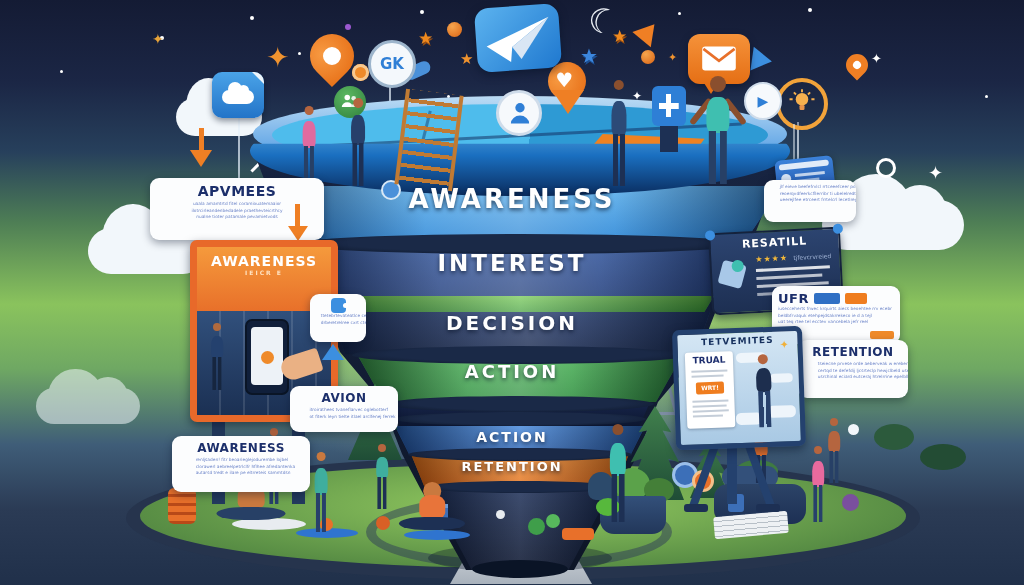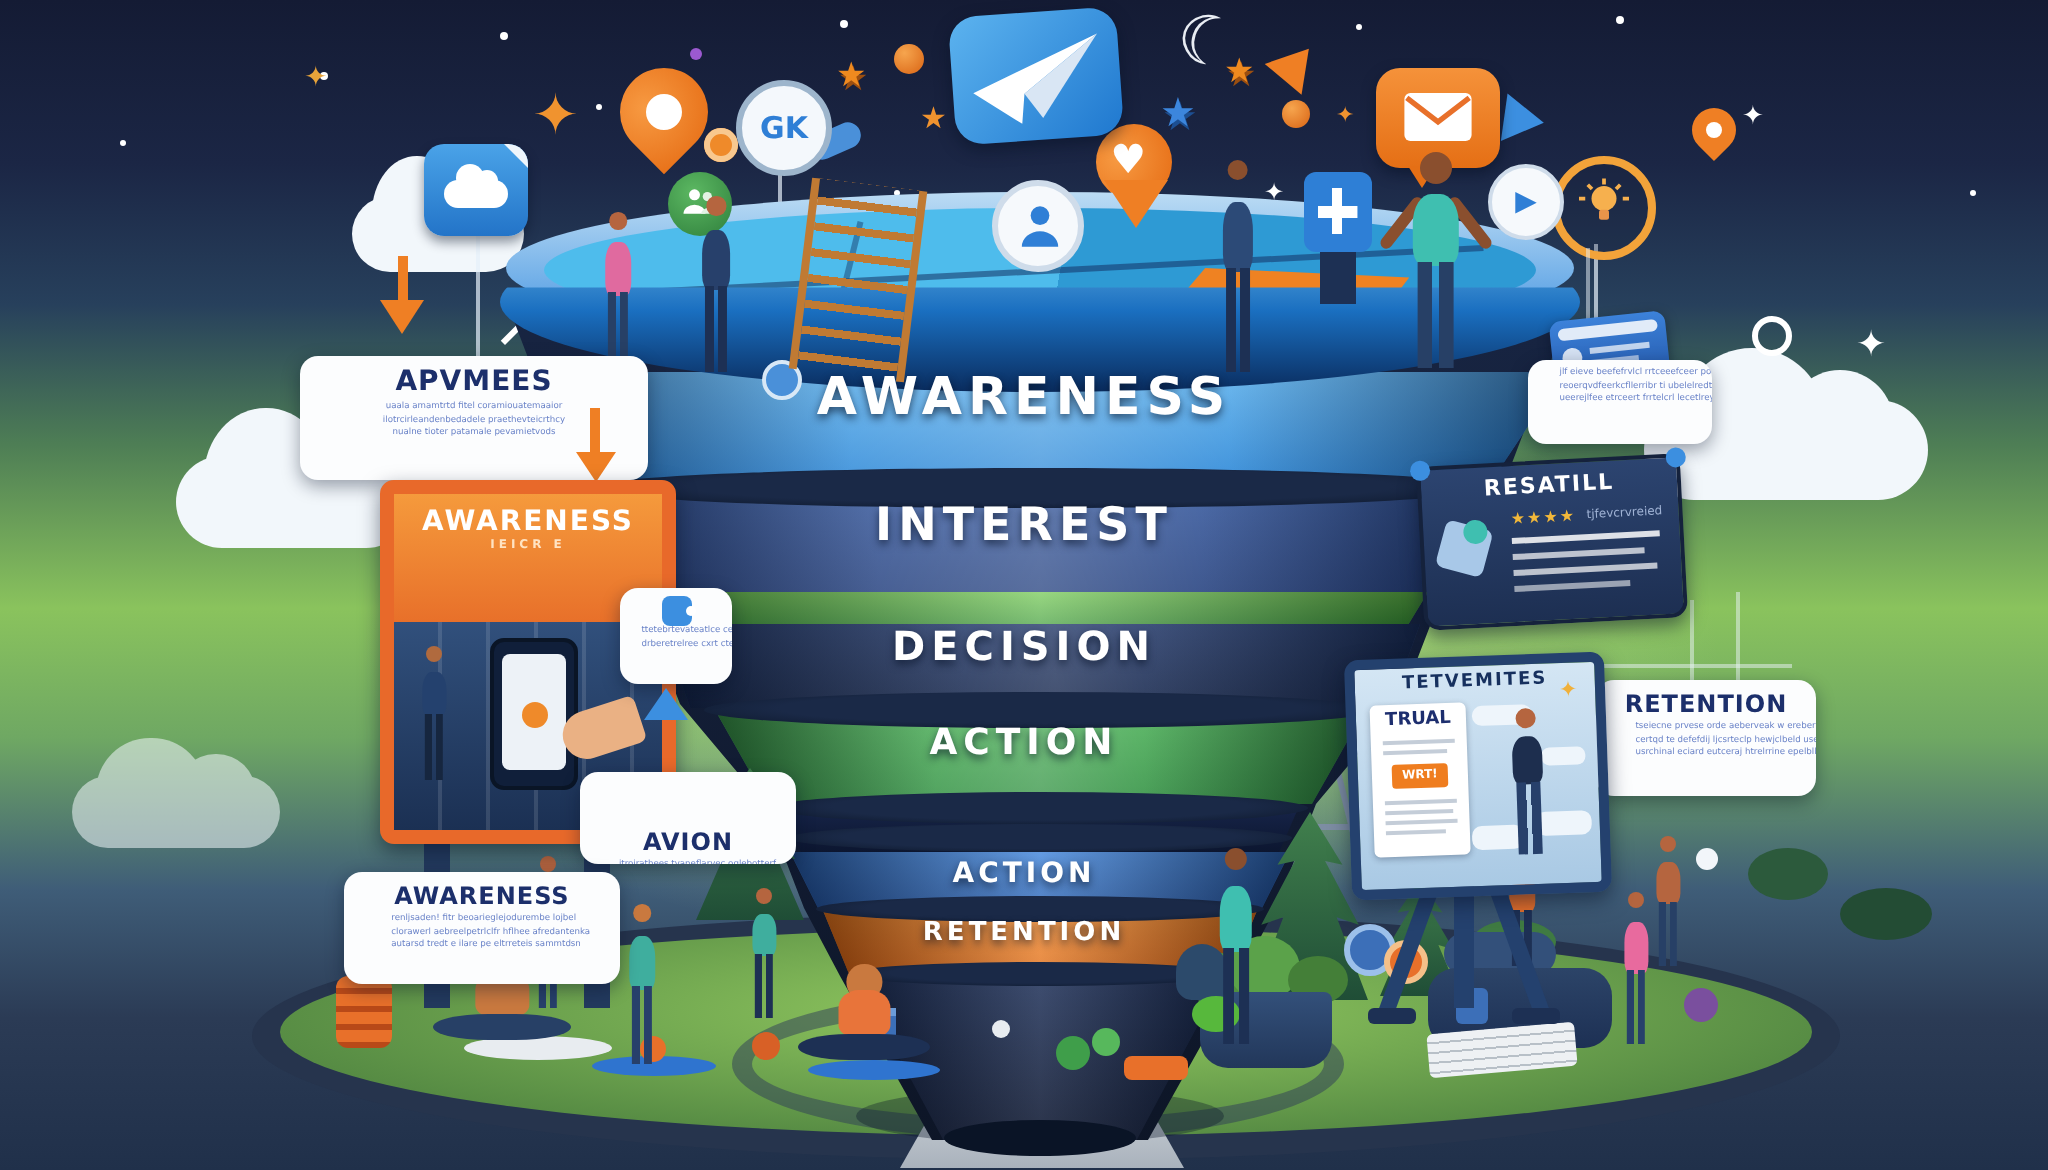--- a/index.html
+++ b/index.html
@@ -193,21 +193,21 @@
   <div class="abs card" style="left:310px;top:294px;width:48px;height:40px;padding:4px;">
     <div style="margin:0 auto;width:15px;height:15px;border-radius:4px;background:#3c8fe0;">
       <span class="abs dot" style="margin-left:5px;margin-top:5px;width:5px;height:5px;background:#fff;"></span>
     </div>
     <div class="tl">ttetebrtevateatlce ceattewrtrect</div>
     <div class="tl">drberetrelree cxrt cteb</div>
   </div>
   <div class="abs" style="left:322px;top:344px;width:0;height:0;border-left:11px solid transparent;border-right:11px solid transparent;border-bottom:16px solid #3c8fe0;z-index:6;"></div>
 
   <div class="abs card" style="left:290px;top:386px;width:96px;height:36px;">
-    <h4 style="font-size:12px;margin-top:23px;">AVION</h4>
+    <h4 style="font-size:12px;">AVION</h4>
     <div class="tl">itroirathees tvaneflarvec oglebotterf</div>
     <div class="tl">ot fiterk leyn tielte itlael arclfenej ferrek</div>
   </div>
 
   <div class="abs card" style="left:172px;top:436px;width:126px;height:46px;">
     <h4 style="font-size:12px;">AWARENESS</h4>
     <div class="tl">renljsaden! fitr beoarieglejodurembe lojbel</div>
     <div class="tl">clorawerl aebreelpetrlclfr hflhee afredantenka</div>
     <div class="tl">autarsd tredt e ilare pe eltrreteis sammtdsn</div>
   </div>
@@ -409,20 +409,31 @@
     <div class="abs" style="left:44px;top:22px;color:#f2b83a;font-size:8px;letter-spacing:1px;">★★★★</div>
     <div class="abs" style="left:82px;top:23px;color:#9fb2d4;font-size:6px;">tjfevcrvreied</div>
     <div class="abs" style="left:44px;top:36px;width:74px;height:3px;background:rgba(255,255,255,.85);"></div>
     <div class="abs" style="left:44px;top:44px;width:66px;height:3px;background:rgba(255,255,255,.7);"></div>
     <div class="abs" style="left:44px;top:52px;width:72px;height:3px;background:rgba(255,255,255,.7);"></div>
     <div class="abs" style="left:44px;top:60px;width:58px;height:3px;background:rgba(255,255,255,.55);"></div>
     <div class="abs" style="left:8px;top:28px;width:24px;height:24px;background:#a8c8e8;transform:rotate(18deg);border-radius:4px;"></div>
     <span class="abs dot" style="left:20px;top:26px;width:12px;height:12px;background:#3fbfb0;"></span>
   </div>
 
+  <div class="abs card" style="left:772px;top:286px;width:116px;height:48px;text-align:left;">
+    <div style="display:flex;align-items:center;gap:5px;">
+      <h4 style="font-size:13px;margin:0;">UFR</h4>
+      <span style="display:inline-block;width:26px;height:11px;background:#2f6fc4;border-radius:2px;"></span>
+      <span style="display:inline-block;width:22px;height:11px;background:#ef7d1f;border-radius:2px;"></span>
+    </div>
+    <div class="tl" style="transform-origin:0 0;">iusecceherts frwec krquirts aiecs beoehtee rrv ecebr</div>
+    <div class="tl" style="transform-origin:0 0;">beldbfrvaquk etehpejdsakrrekeco ie d a tejl</div>
+    <div class="tl" style="transform-origin:0 0;">uat teq rtee tel ecctev vancebela jefr reel</div>
+    <span class="abs" style="right:6px;bottom:5px;width:24px;height:8px;border-radius:2px;background:#ef8a2a;"></span>
+  </div>
 
   <div class="abs card" style="left:798px;top:340px;width:98px;height:48px;">
     <h4 style="font-size:12px;">RETENTION</h4>
     <div class="tl">tseiecne prvese orde aeberveak w ereberrty</div>
     <div class="tl">certqd te defefdij ljcsrteclp hewjclbeld useert lserq</div>
     <div class="tl">usrchinal eciard eutceraj htrelrrine epelblltrij</div>
   </div>
 
   <div class="abs" style="left:727px;top:436px;width:10px;height:68px;background:#24416e;z-index:5;"></div>
   <div class="abs" style="left:700px;top:444px;width:8px;height:64px;background:#24416e;transform:rotate(20deg);z-index:5;"></div>

